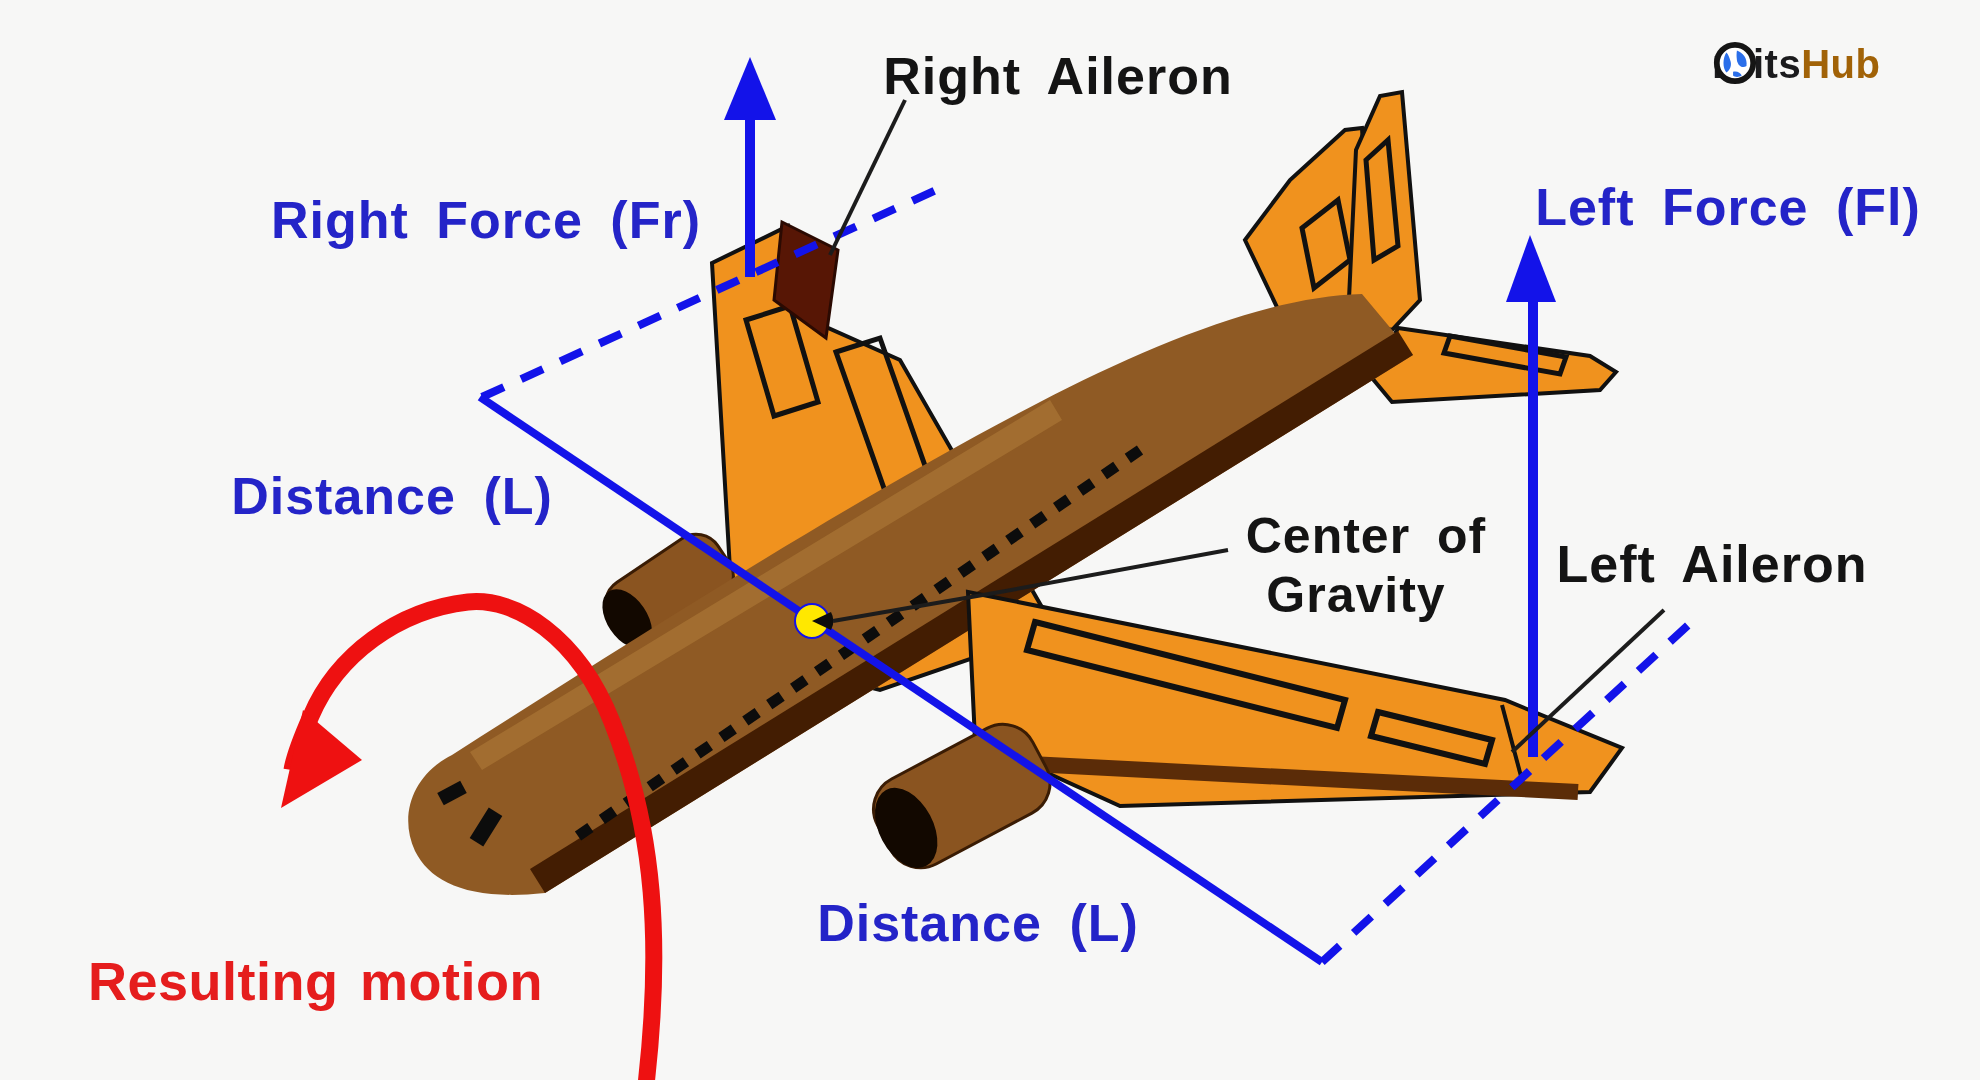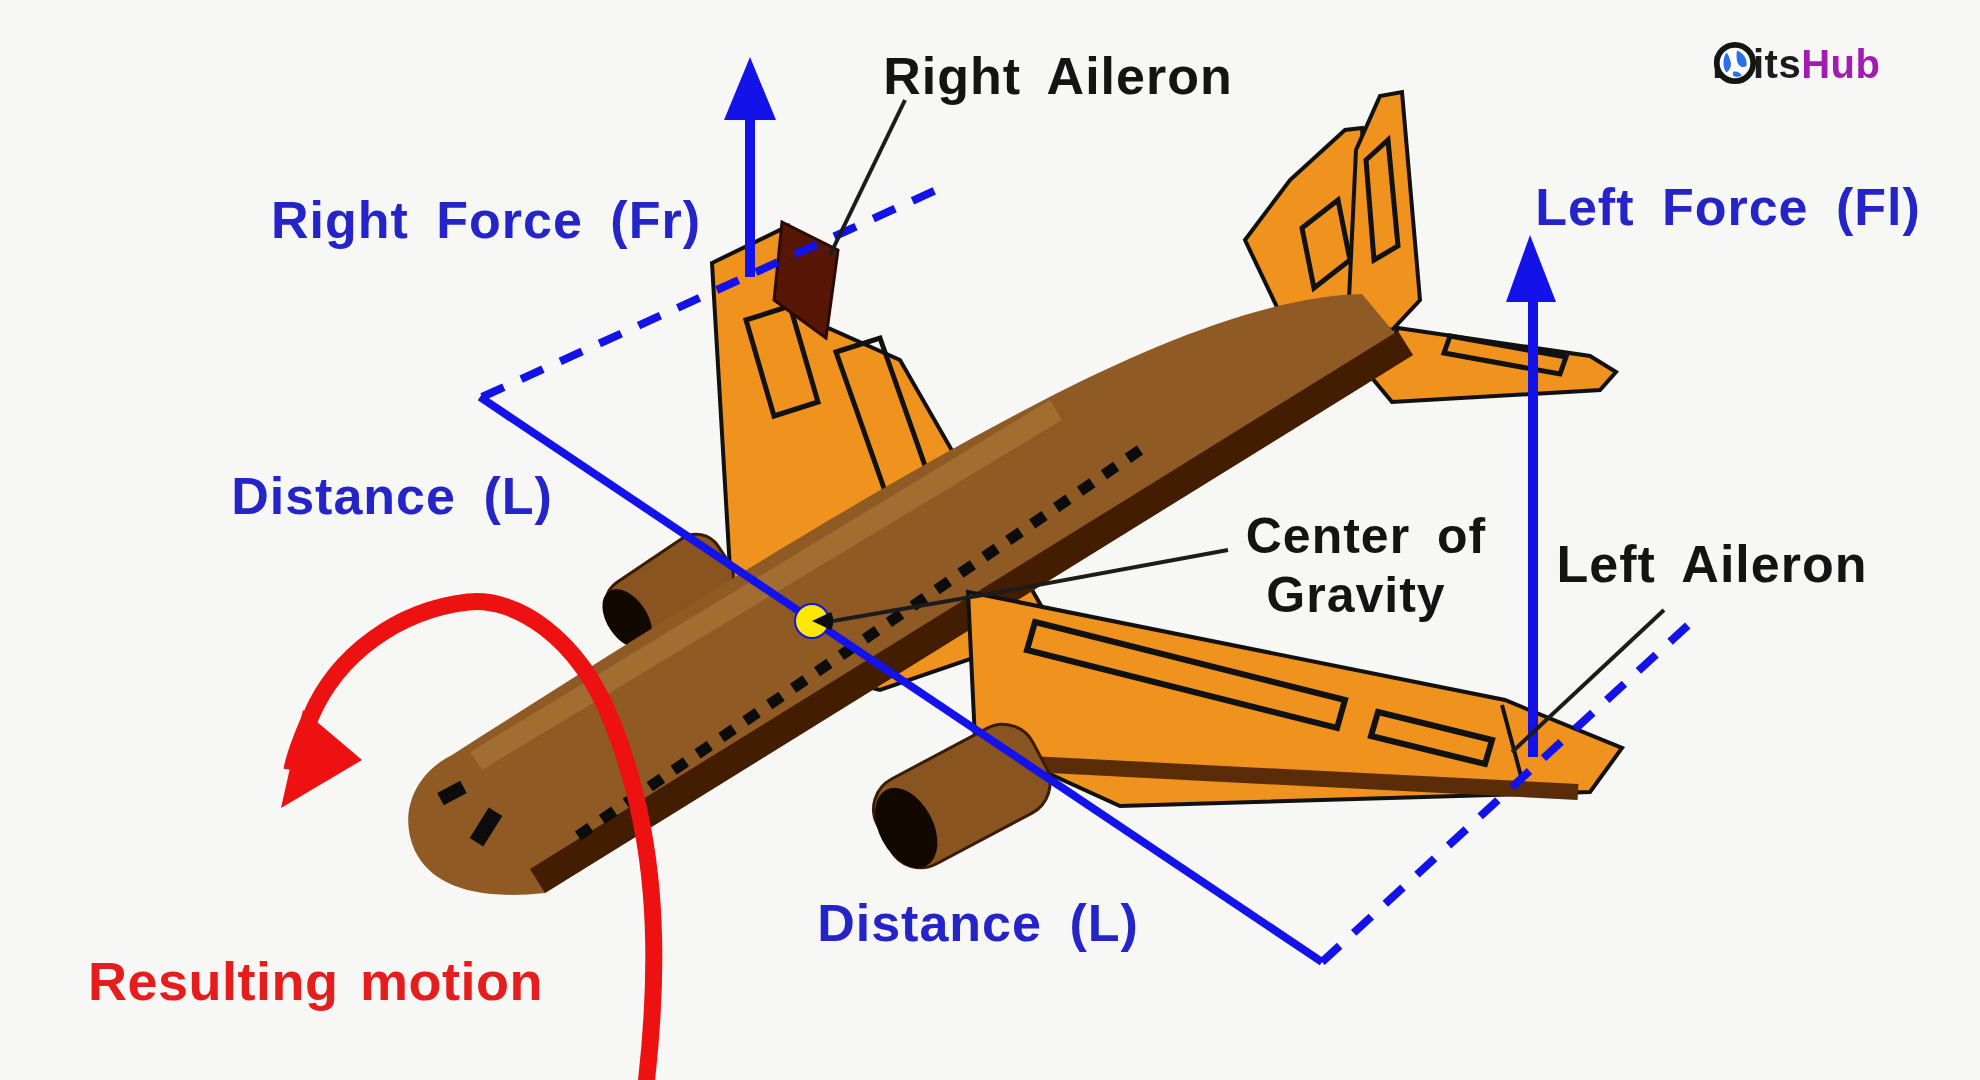--- a/index.html
+++ b/index.html
@@ -12,21 +12,21 @@
        letter-spacing:1px;word-spacing:12px;text-anchor:middle;}
   .lbl-blue{fill:#2424c8;}
   .lbl-black{fill:#141414;}
   .lbl-red{fill:#e51d1d;text-anchor:start;font-size:54px;letter-spacing:0.5px;word-spacing:6px;}
 
   
   .logo{position:absolute;top:40px;left:1712px;display:flex;align-items:center;height:48px;}
   .logo .globe{width:46px;height:46px;display:block;}
   .logo .word{font-size:40px;font-weight:600;line-height:46px;letter-spacing:0.5px;}
   .logo .word.black{color:#1b1b1d;}
-  .logo .word.blue{color:#a21caf;}
+  .logo .word.blue{color:#a16207;}
 </style>
 </head>
 <body>
 
 <div id="stage">
   <svg width="1980" height="1080" viewBox="0 0 1980 1080">
 
     <g>
 
       <polygon points="1245,240 1290,180 1345,130 1362,128 1372,300 1295,345" fill="#f0921e" stroke="#111" stroke-width="4"></polygon>

